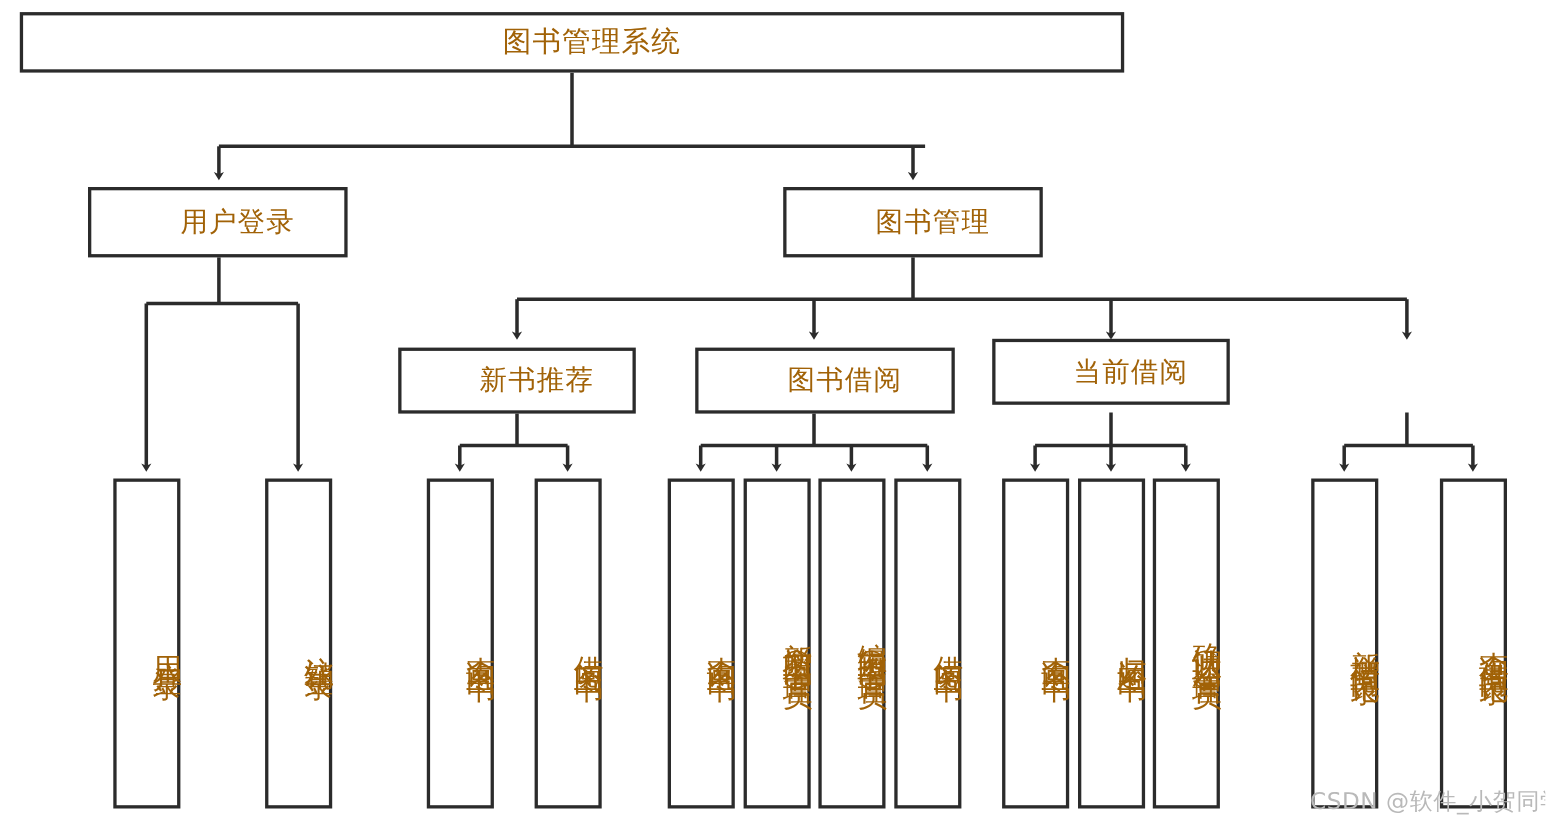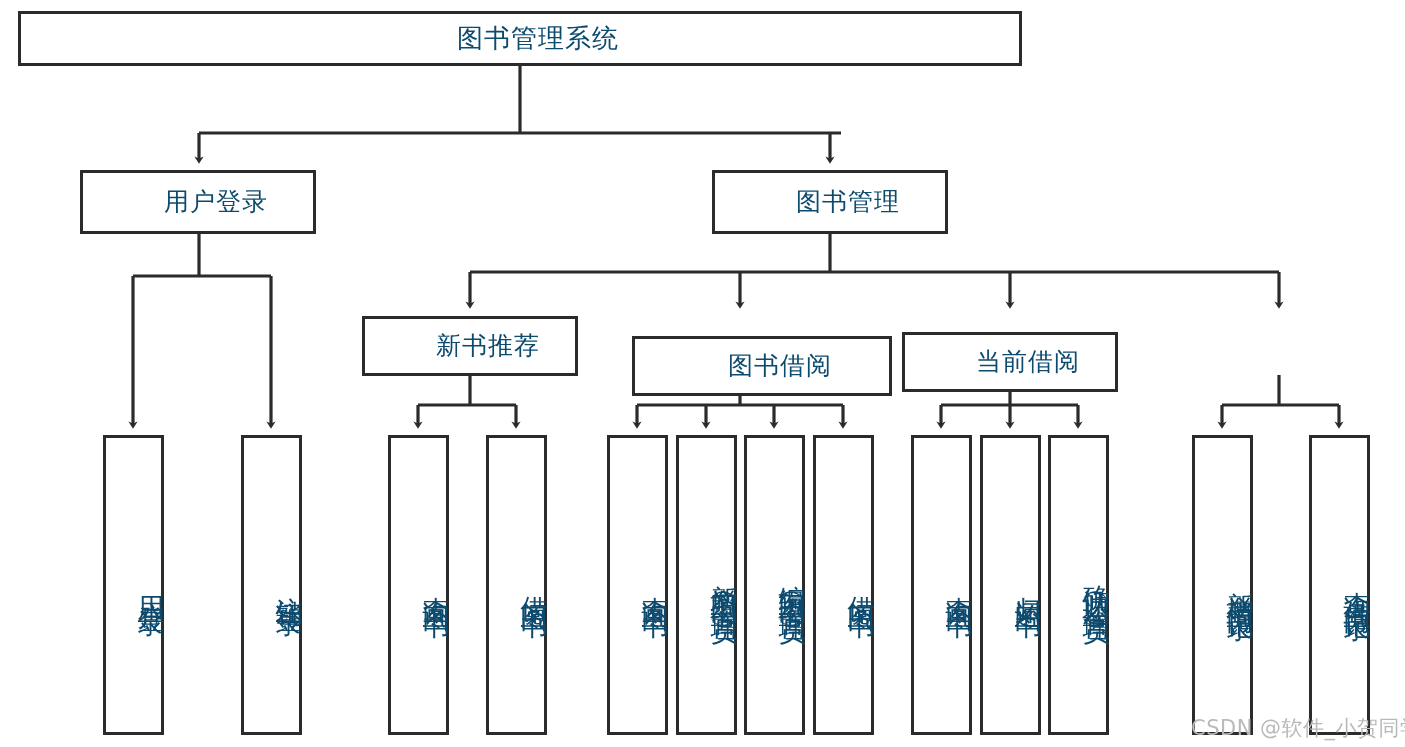--- a/index.html
+++ b/index.html
@@ -26,21 +26,21 @@
     pointer-events: none;
   }
   .node {
     position: absolute;
     box-sizing: border-box;
     border: 3px solid #2b2b2b;
     background: #ffffff;
     display: flex;
     align-items: center;
     justify-content: center;
-    color: #0c4a6e;
+    color: #a16207;
     padding-left: 36px;
   }
   .node .label {
     display: block;
     text-align: center;
     line-height: 1.28;
     white-space: nowrap;
   }
   
   .node.h .label {
@@ -134,24 +134,24 @@
   <div class="node h" style="left:80px; top:170px; width:236px; height:64px;">
     <span class="label">用户登录</span>
   </div>
   <div class="node h" style="left:712px; top:170px; width:236px; height:64px;">
     <span class="label">图书管理</span>
   </div>
 
   <div class="node h" style="left:362px; top:316px; width:216px; height:60px;">
     <span class="label">新书推荐</span>
   </div>
-  <div class="node h" style="left:632px; top:316px; width:260px; height:60px;margin-top:20px;">
+  <div class="node h" style="left:632px; top:316px; width:236px; height:60px;">
     <span class="label">图书借阅</span>
   </div>
-  <div class="node h" style="left:902px; top:332px; width:216px; height:60px;">
+  <div class="node h" style="left:902px; top:308px; width:216px; height:60px;">
     <span class="label">当前借阅</span>
   </div>
 
   <div class="node v" style="left:103px; top:435px; width:61px; height:300px;">
     <span class="label">用户登录</span>
   </div>
   <div class="node v" style="left:241px; top:435px; width:61px; height:300px;">
     <span class="label">注销登录</span>
   </div>
 

